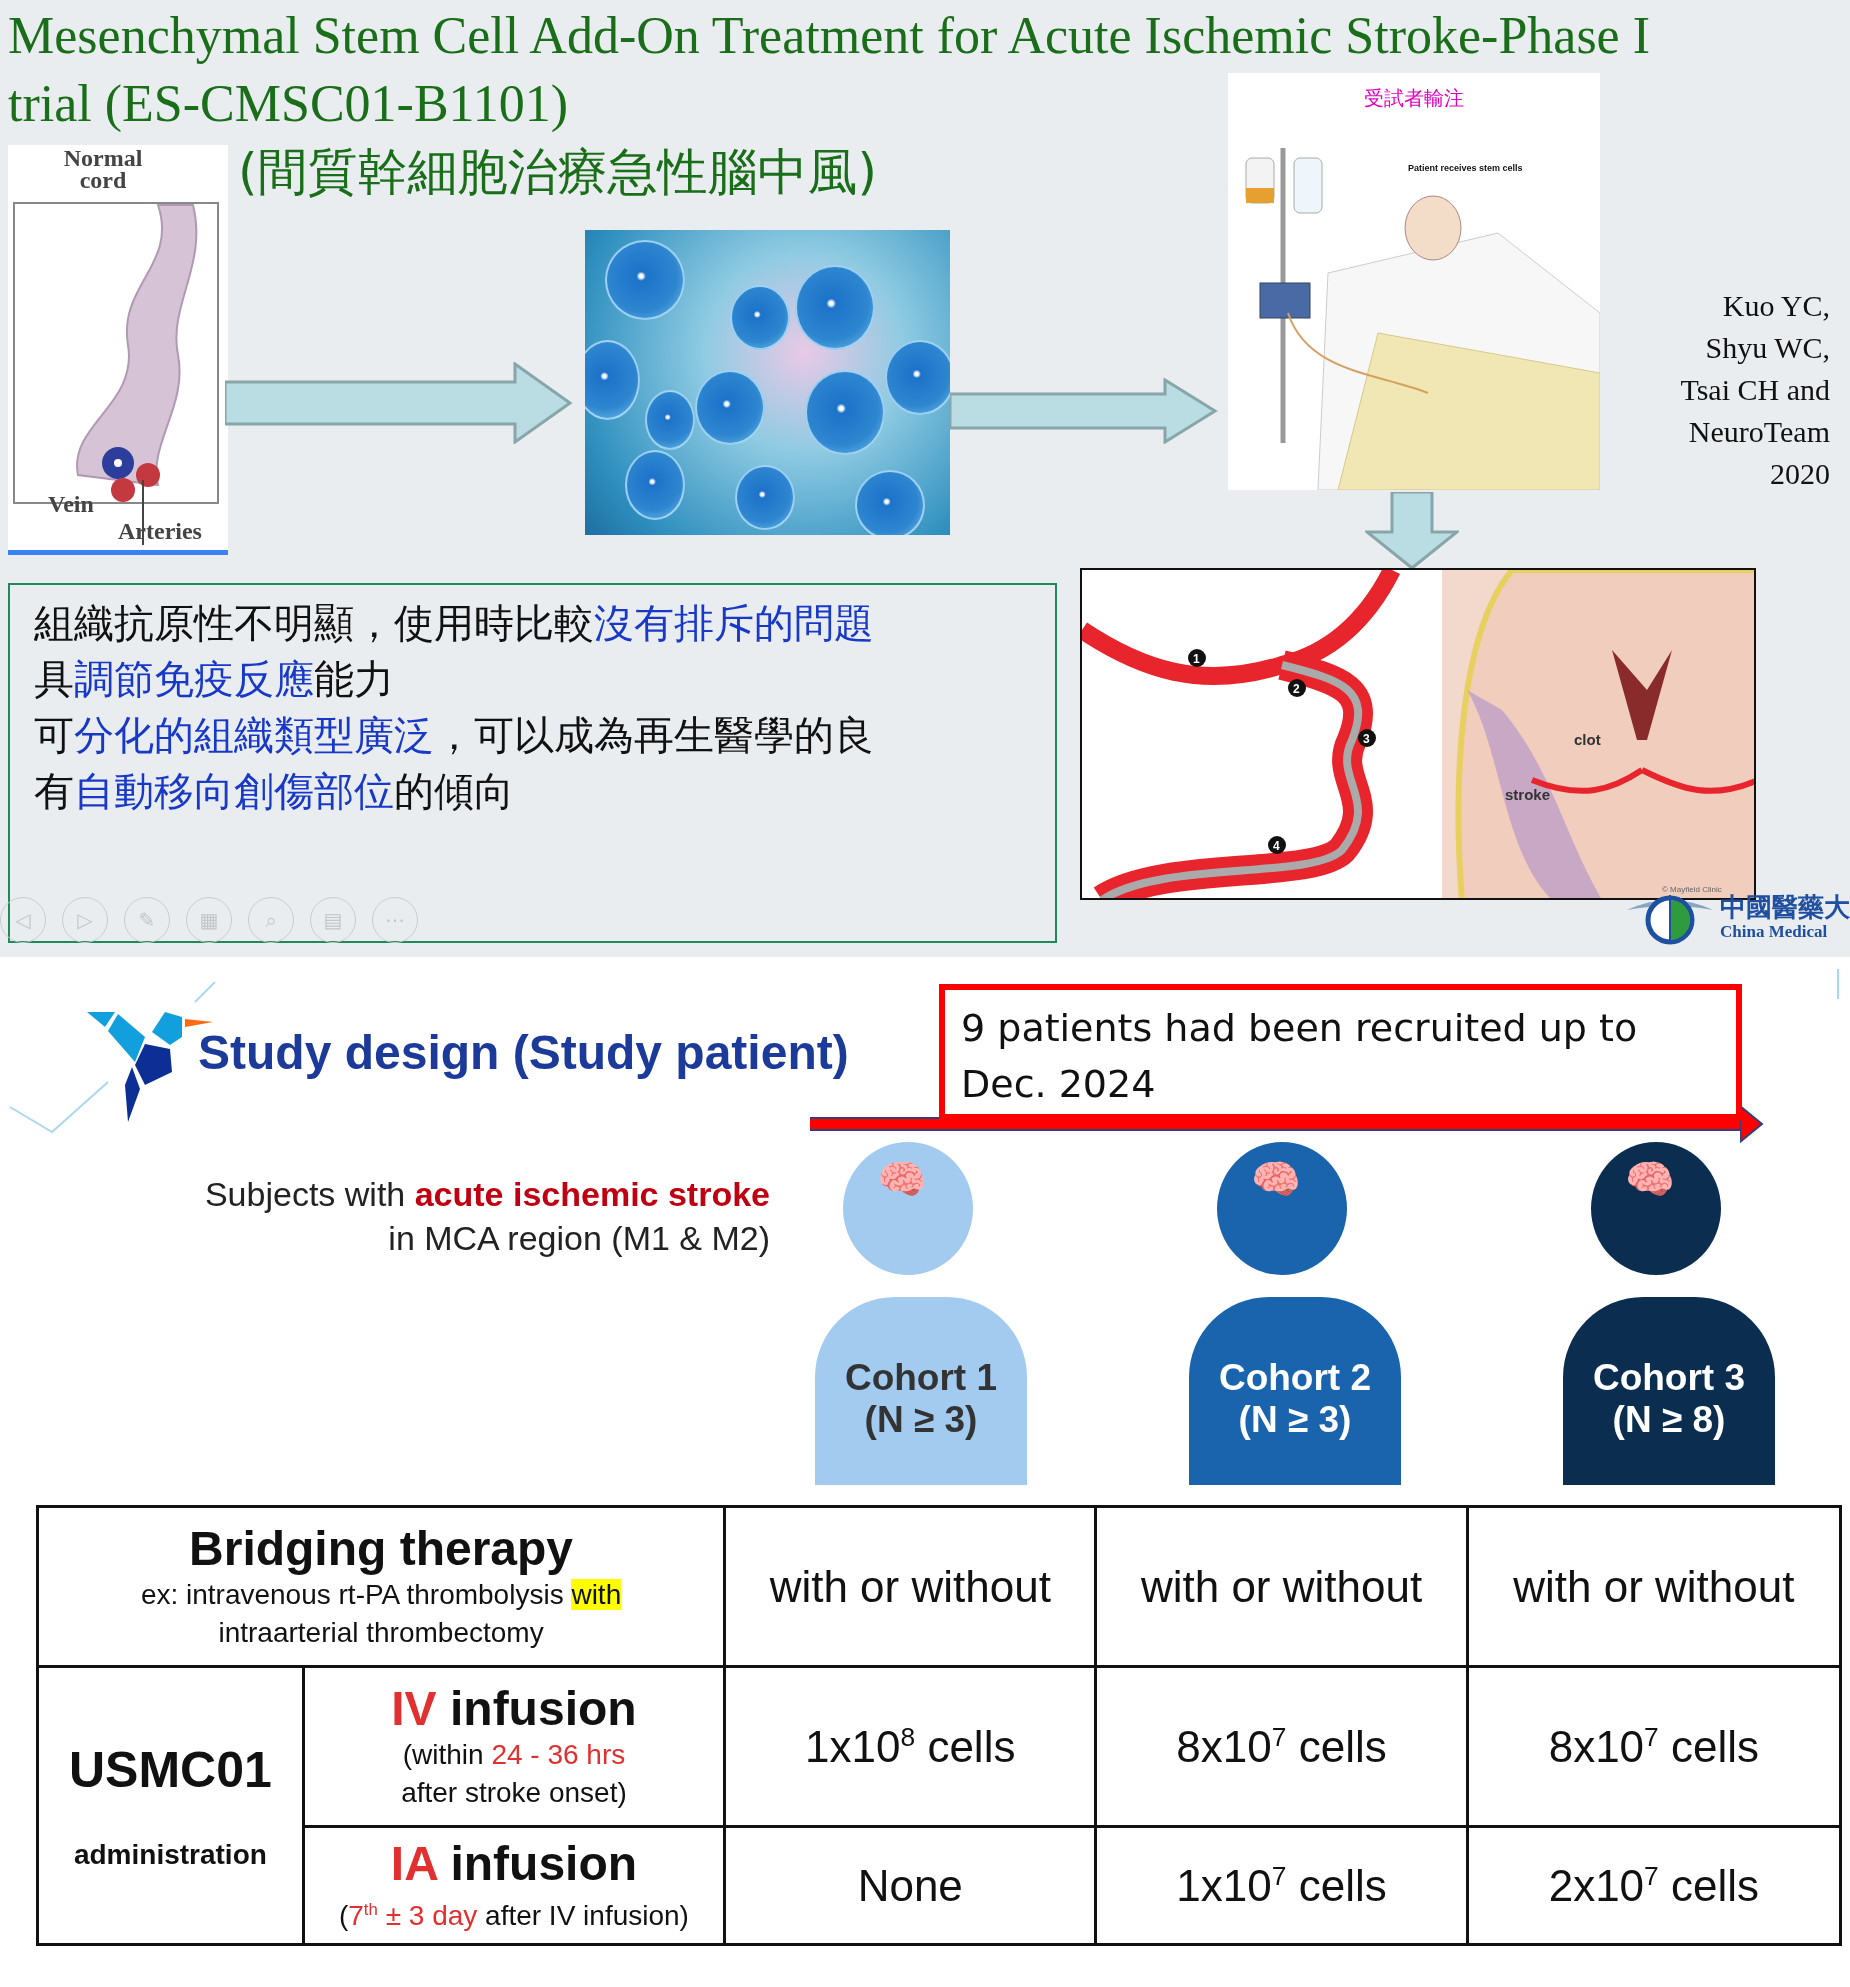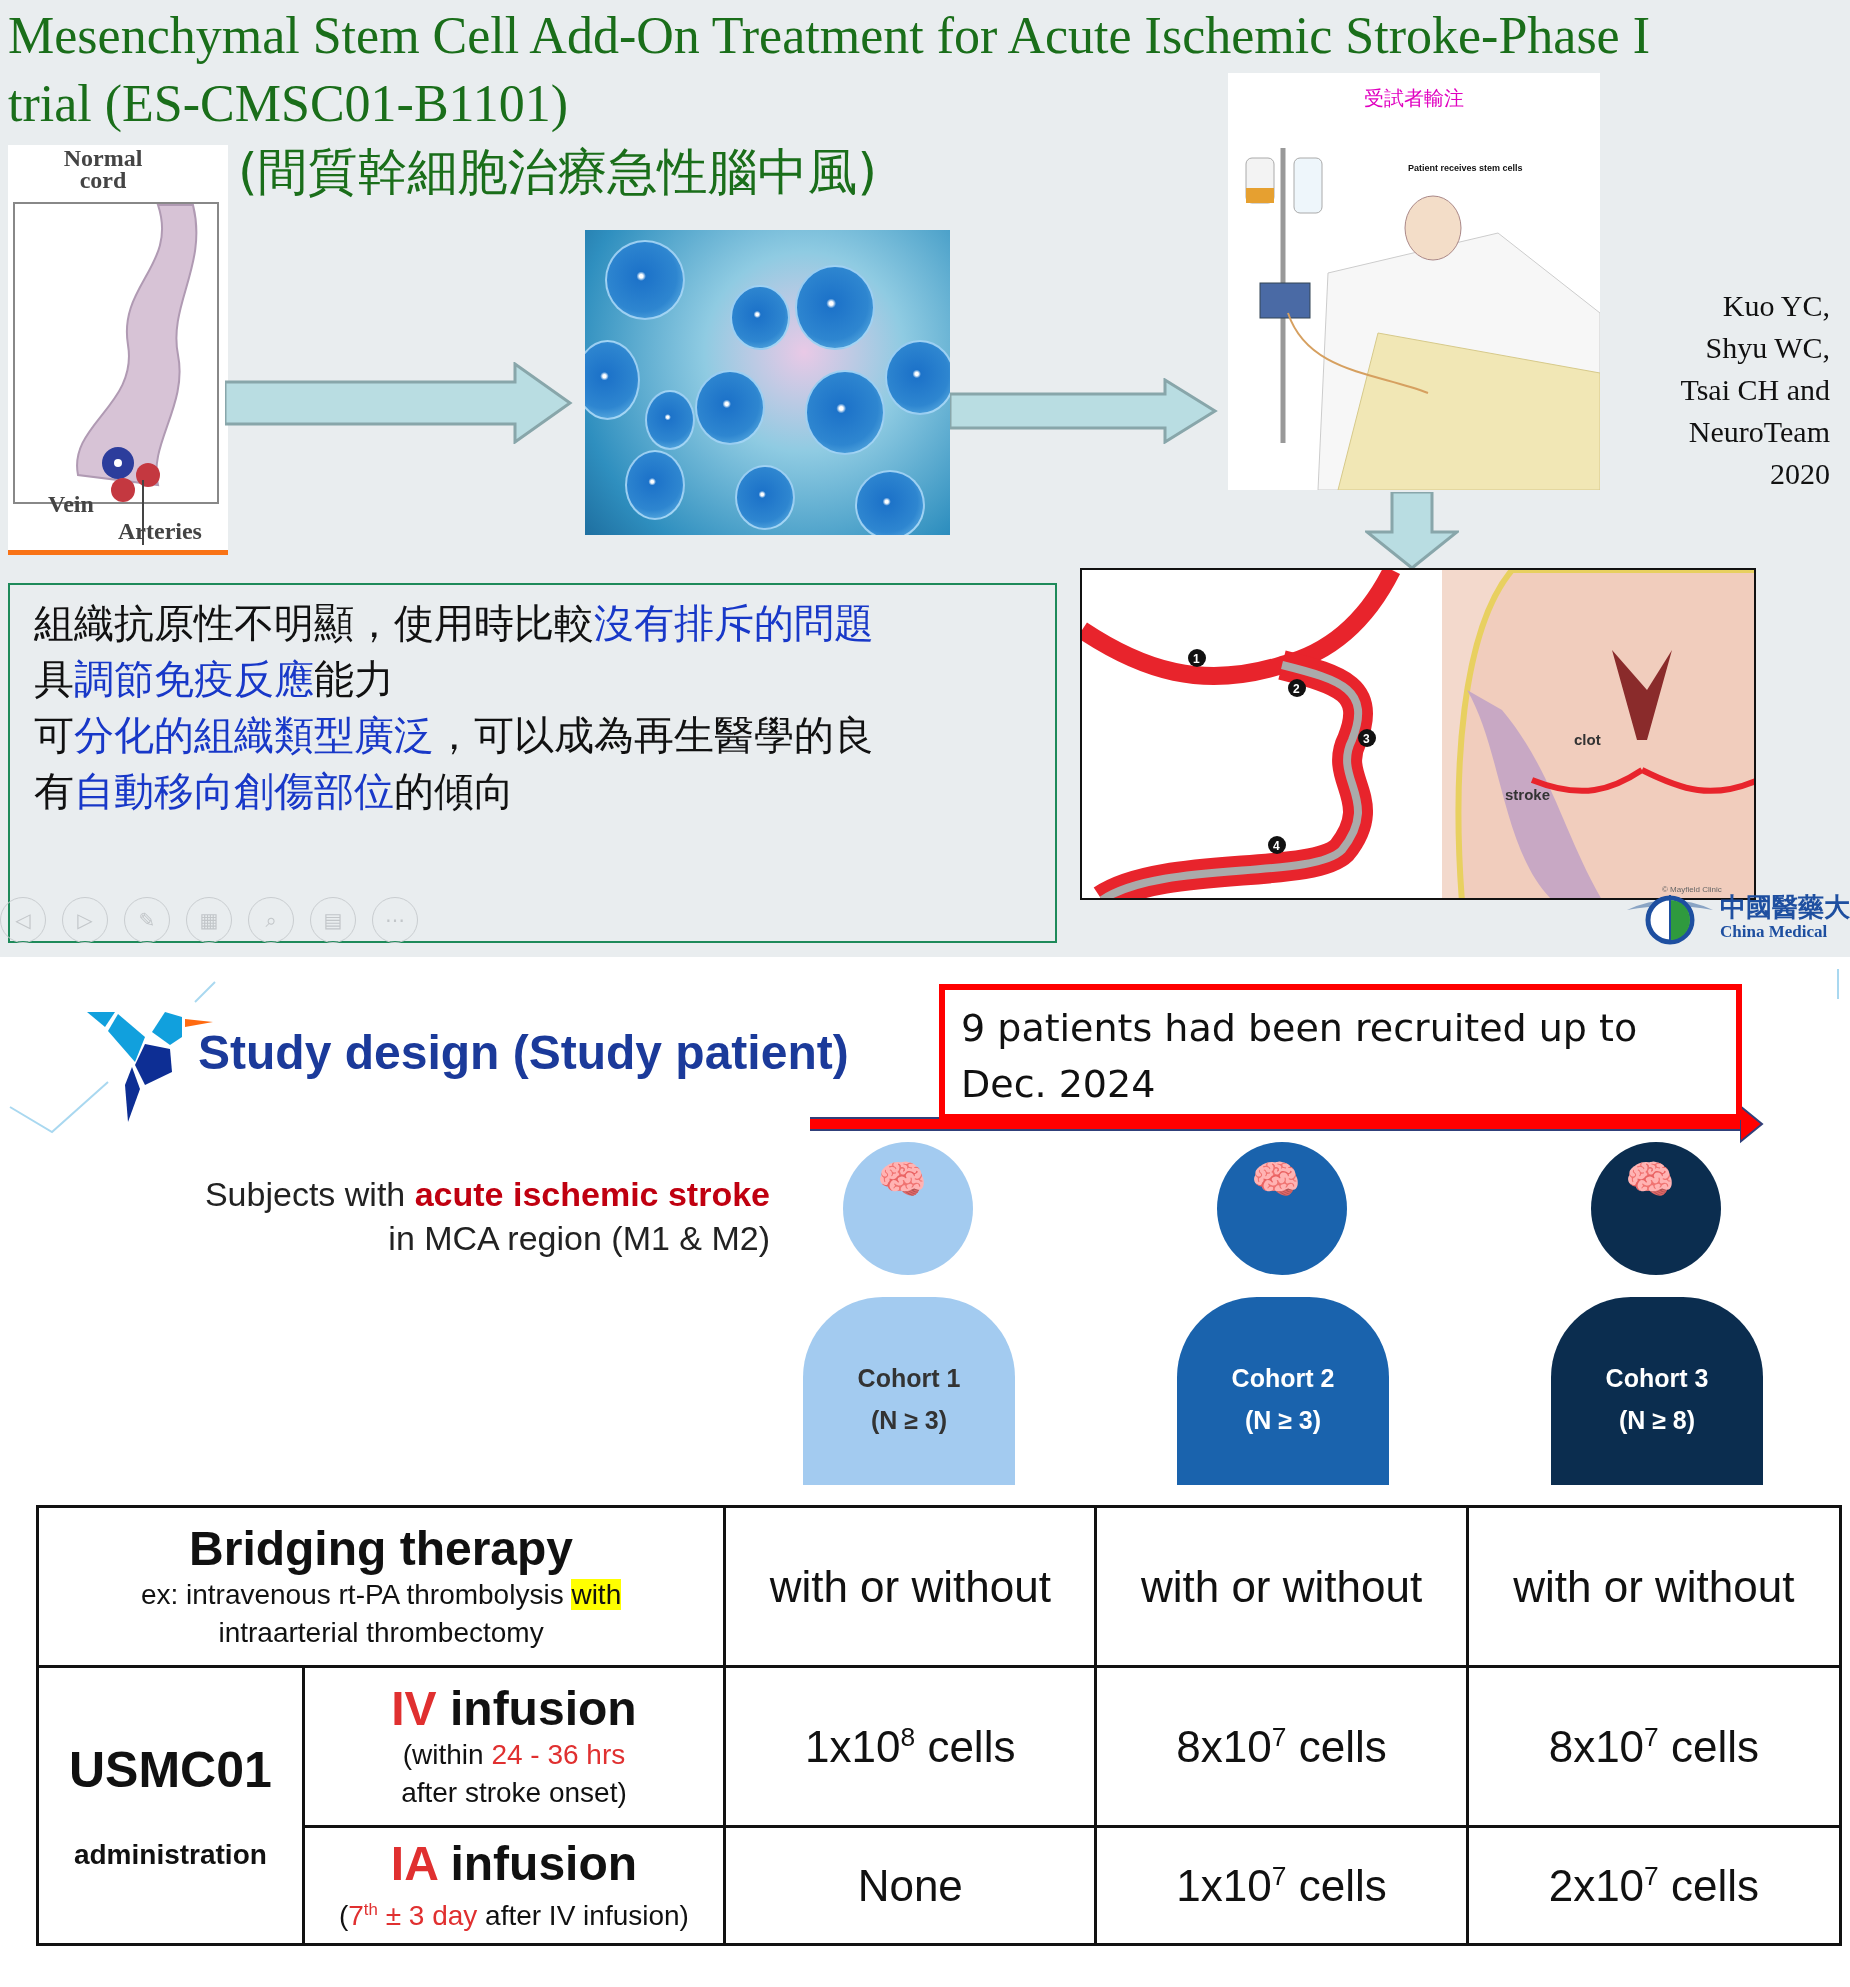--- a/index.html
+++ b/index.html
@@ -2,21 +2,21 @@
 <html><head>
 <meta charset="utf-8">
 <style>
   *{box-sizing:border-box;margin:0;padding:0;}
   body{width:1850px;height:1987px;position:relative;overflow:hidden;background:#fff;font-family:"Liberation Sans",sans-serif;}
   .slide1{position:absolute;left:0;top:0;width:1850px;height:957px;background:#e9edef;}
   .slide2{position:absolute;left:0;top:957px;width:1850px;height:1030px;background:#fff;}
   .title{position:absolute;left:8px;top:2px;font-family:"Liberation Serif",serif;color:#1a6e1a;font-size:52px;line-height:68px;white-space:nowrap;}
   .title2{position:absolute;left:238px;top:140px;font-family:"DejaVu Sans",sans-serif;color:#1a6e1a;font-size:50px;line-height:64px;white-space:nowrap;}
   .img{position:absolute;overflow:hidden;}
-  .cord{left:8px;top:145px;width:220px;height:410px;background:#fff;border-bottom:5px solid #f97316;}
+  .cord{left:8px;top:145px;width:220px;height:410px;background:#fff;border-bottom:5px solid #3b82f6;}
   .cord .lbl{position:absolute;font-family:"Liberation Serif",serif;color:#444;font-weight:bold;font-size:24px;text-align:center;line-height:22px;}
   .cells{left:585px;top:230px;width:365px;height:305px;background:radial-gradient(circle at 60% 40%,#e9c9e6 0%,#8fcbe2 35%,#2f8fbf 80%,#1e6fa0 100%);}
   .cell{position:absolute;border-radius:50%;background:radial-gradient(circle at 45% 45%,#fff 0,#fff 3%,#1d73c9 8%,#2e86d0 60%,#6cbbe6 95%);border:2px solid rgba(200,235,255,.7);}
   .arrow{position:absolute;}
   .patient{left:1228px;top:73px;width:372px;height:417px;background:#fff;}
   .patient .cap{position:absolute;top:12px;left:0;width:100%;text-align:center;color:#e000c0;font-size:20px;font-family:"DejaVu Sans",sans-serif;}
   .patient .sub{position:absolute;top:90px;left:180px;font-size:9px;font-weight:bold;color:#111;}
   .authors{position:absolute;right:20px;top:285px;text-align:right;font-family:"Liberation Serif",serif;font-size:30px;line-height:42px;color:#111;}
   .textbox{position:absolute;left:8px;top:583px;width:1049px;height:360px;border:2px solid #1e8a5a;padding:10px 24px;}
   .textbox p{font-family:"DejaVu Sans",sans-serif;font-size:40px;line-height:56px;color:#111;white-space:nowrap;}
@@ -28,21 +28,21 @@
   .logo .cn{position:absolute;left:95px;top:0;font-family:"DejaVu Serif",serif;color:#1e4fa0;font-size:26px;font-weight:bold;white-space:nowrap;}
   .logo .en{position:absolute;left:95px;top:32px;font-family:"Liberation Serif",serif;color:#1e4fa0;font-size:17px;font-weight:bold;white-space:nowrap;}
   
   .s2title{position:absolute;left:198px;top:68px;font-size:48px;font-weight:bold;color:#1b3a9a;white-space:nowrap;font-family:"Liberation Sans",sans-serif;}
   .recruit{position:absolute;left:939px;top:27px;width:803px;height:136px;border:6px solid #f00;background:#fff;padding:10px 16px;font-family:"DejaVu Sans",sans-serif;font-size:38px;line-height:56px;color:#111;}
   .redline{position:absolute;left:810px;top:160px;width:940px;height:14px;background:#f00;border-top:2px solid #30407a;border-bottom:2px solid #30407a;}
   .subjects{position:absolute;right:1080px;top:215px;text-align:right;font-size:34px;line-height:44px;color:#222;white-space:nowrap;}
   .subjects .red{color:#c00010;font-weight:bold;}
   .cohort{position:absolute;top:185px;width:212px;}
   .head{position:absolute;left:40px;top:0;width:130px;height:133px;border-radius:50%;}
-  .body{position:absolute;left:0;top:155px;width:212px;height:188px;border-radius:80px 80px 0 0;text-align:center;padding-top:60px;font-weight:bold;font-size:25px;line-height:42px;}
+  .body{position:absolute;left:12px;top:155px;width:212px;height:188px;border-radius:80px 80px 0 0;text-align:center;padding-top:60px;font-weight:bold;font-size:37px;line-height:42px;}
   .brainico{position:absolute;left:34px;top:14px;font-size:40px;color:#fff;}
   table{position:absolute;left:36px;top:548px;width:1806px;border-collapse:collapse;font-family:"Liberation Sans",sans-serif;}
   td{border:3px solid #111;text-align:center;vertical-align:middle;color:#111;}
   .big{font-size:44px;}
   .hdr{font-size:48px;font-weight:bold;}
   .small{font-size:28px;line-height:38px;}
   .hl{background:#ffff00;}
   .r{color:#e03030;}
   sup{font-size:.6em;}
 </style>

